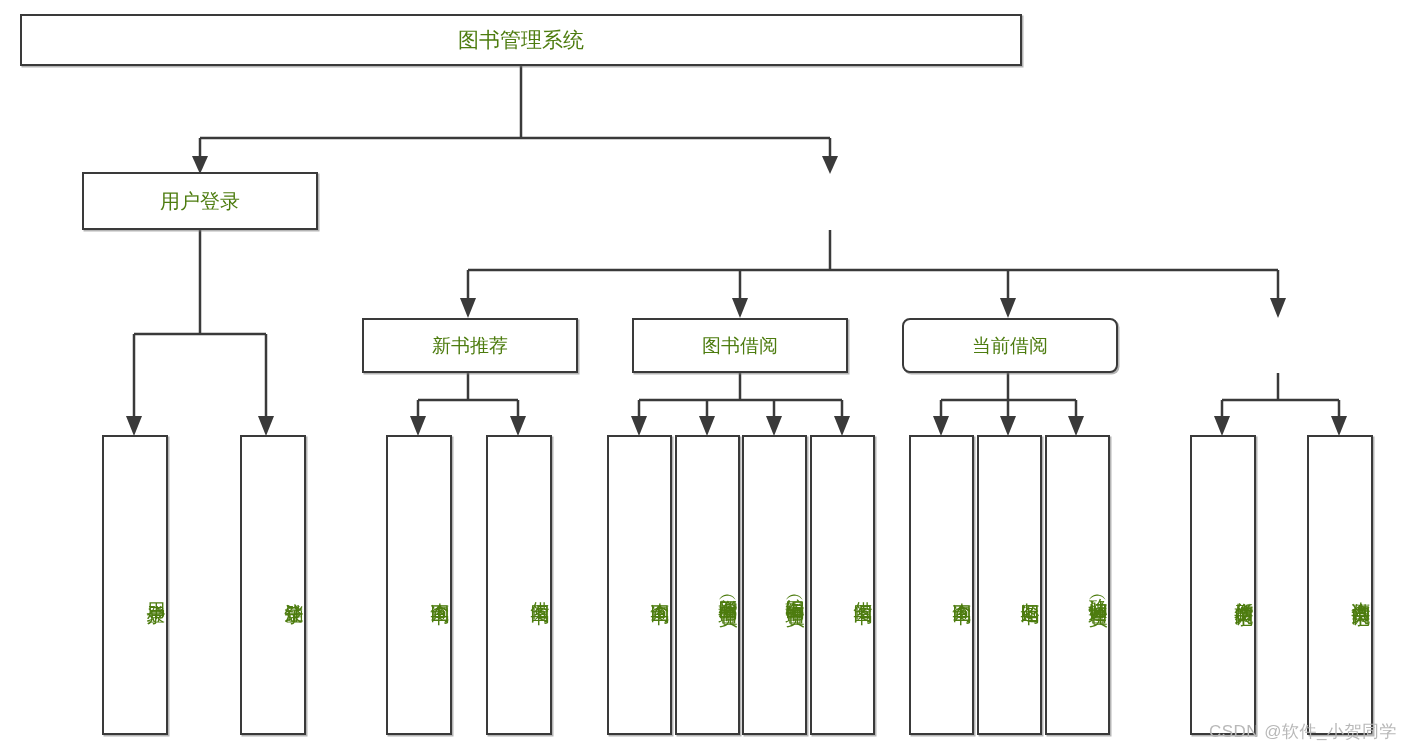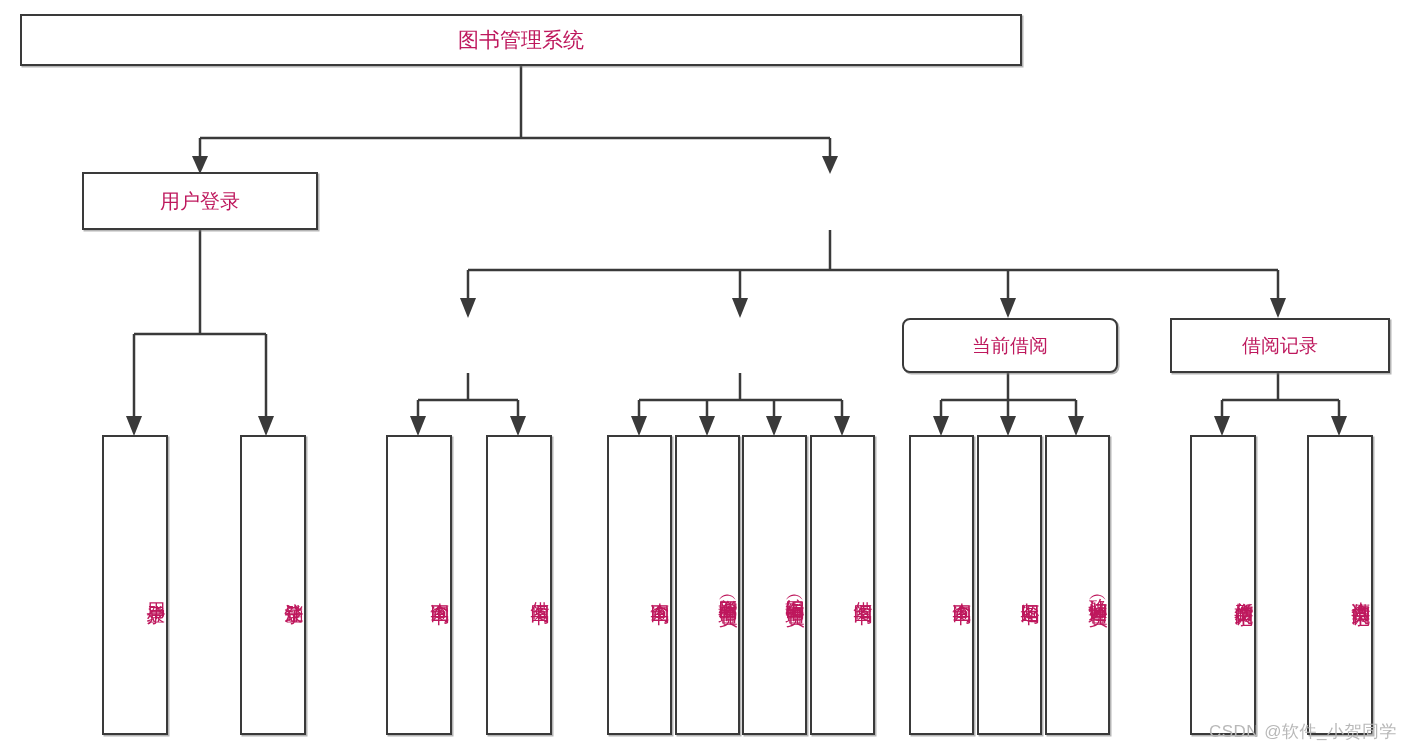--- a/index.html
+++ b/index.html
@@ -13,21 +13,21 @@
   #diagram{position:absolute;left:0;top:0;width:1405px;height:747px;}
 
   .node{
     position:absolute;
     box-sizing:border-box;
     background:#ffffff;
     border:2.5px solid #3a3a3a;
     display:flex;
     align-items:center;
     justify-content:center;
-    color:#be185d;
+    color:#4d7c0f;
     text-align:left;
     line-height:1.12;
     box-shadow:1.5px 1.5px 0 rgba(120,120,120,.55);
   }
   .node.root{font-size:21px;}
   .node.l2{font-size:20px;}
   .node.l3{font-size:19px;}
   .node.leaf{
     font-size:19px;
     writing-mode:vertical-rl;
@@ -125,25 +125,28 @@
   </svg>
 
   <div class="node root" style="left:20px;top:14px;width:1002px;height:52px;">
     <span>图书管理系统</span>
   </div>
 
   <div class="node l2" style="left:82px;top:172px;width:236px;height:58px;">
     <span>用户登录</span>
   </div>
 
+  <div class="node l3" style="left:362px;top:318px;width:216px;height:55px;">
+    <span>新书推荐</span>
+  </div>
+  <div class="node l3" style="left:632px;top:318px;width:216px;height:55px;">
+    <span>图书借阅</span>
+  </div>
   <div class="node l3" style="left:902px;top:318px;width:216px;height:55px;border-radius:8px;">
     <span>当前借阅</span>
-  </div>
-  <div class="node l3" style="left:1170px;top:318px;width:220px;height:55px;">
-    <span>借阅记录</span>
   </div>
 
   <div class="node leaf" style="left:102px;top:435px;width:66px;height:300px;">
     <span class="vtext">用户登录</span>
   </div>
   <div class="node leaf" style="left:240px;top:435px;width:66px;height:300px;">
     <span class="vtext">注销登录</span>
   </div>
 
   <div class="node leaf" style="left:386px;top:435px;width:66px;height:300px;">

